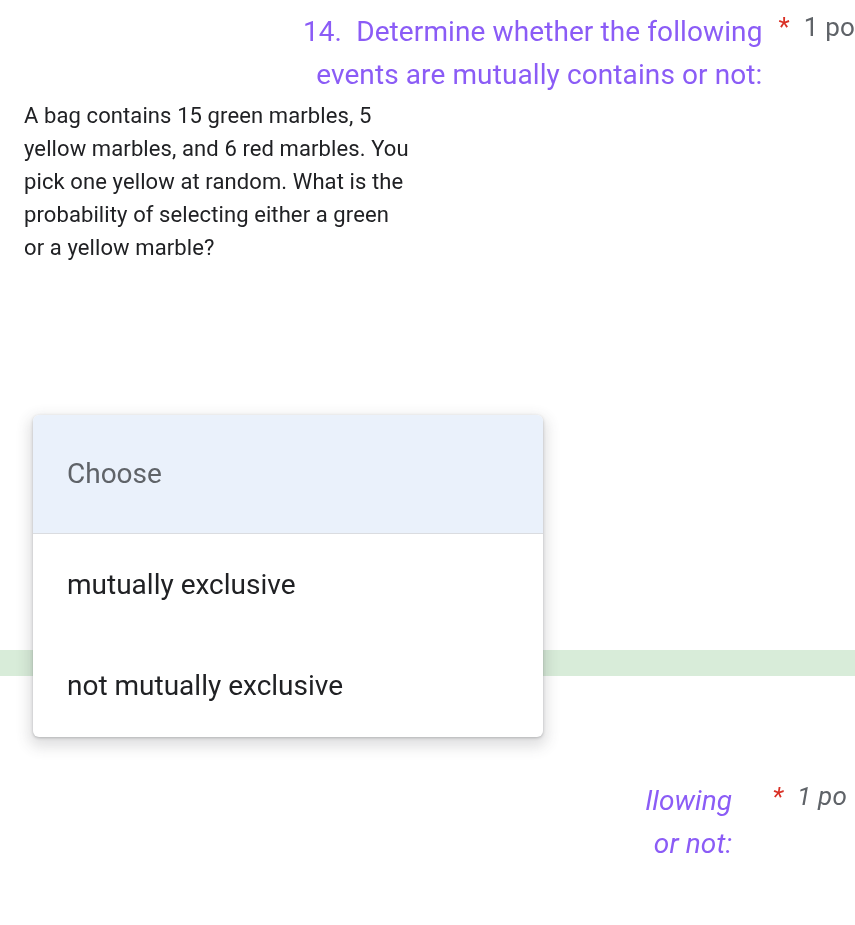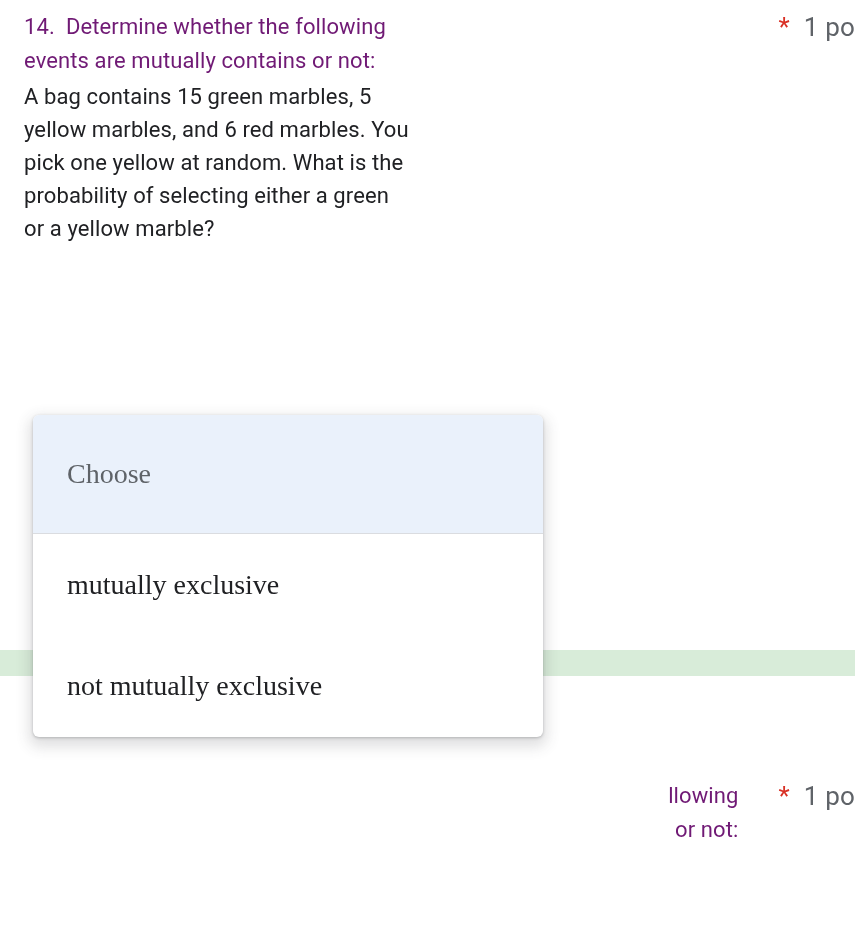--- a/index.html
+++ b/index.html
@@ -44,25 +44,26 @@
   }
 
   .points {
     color: #5f6368;
     font-size: 26px;
     font-weight: 400;
     letter-spacing: 0.2px;
   }
 
   .q-intro {
-    font-size: 22px;
+    font-size: 28px;
     line-height: 1.55;
     font-weight: 400;
-    color: #701a75;
+    color: #8b5cf6;
     letter-spacing: 0.1px;
+    text-align: right;
   }
 
   .q-bold {
     font-size: 22px;
     line-height: 1.5;
     font-weight: 400;
     color: #202124;
     letter-spacing: 0.1px;
     margin-top: 2px;
   }
@@ -79,21 +80,20 @@
     z-index: 30;
     overflow: hidden;
   }
 
   .dd-item {
     font-size: 28px;
     color: #202124;
     padding: 34px 30px 34px 34px;
     line-height: 1.2;
     cursor: pointer;
-    font-family: Liberation Serif, serif;
   }
 
   .dd-item.placeholder {
     color: #5f6368;
     background: #eaf1fb;
     padding-top: 42px;
     padding-bottom: 42px;
   }
 
   .dd-divider {
@@ -114,23 +114,24 @@
     height: 26px;
     background: #d8ecd9;
     z-index: 5;
   }
 
   
   .question-block.next {
     position: absolute;
     top: 769px;
     left: 0;
-    right: 0;
+    right: 8px;
     padding-left: 36px;
     z-index: 10;
+    font-style: italic;
   }
 
 </style>
 </head>
 <body>
 
 <div class="question-block">
   <div class="q-header">
     <div class="q-text-wrap">
       <div class="q-intro">

